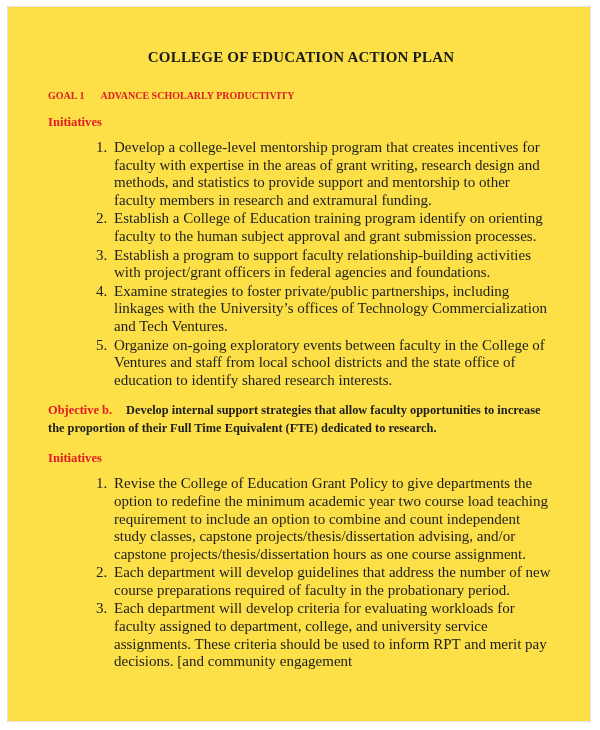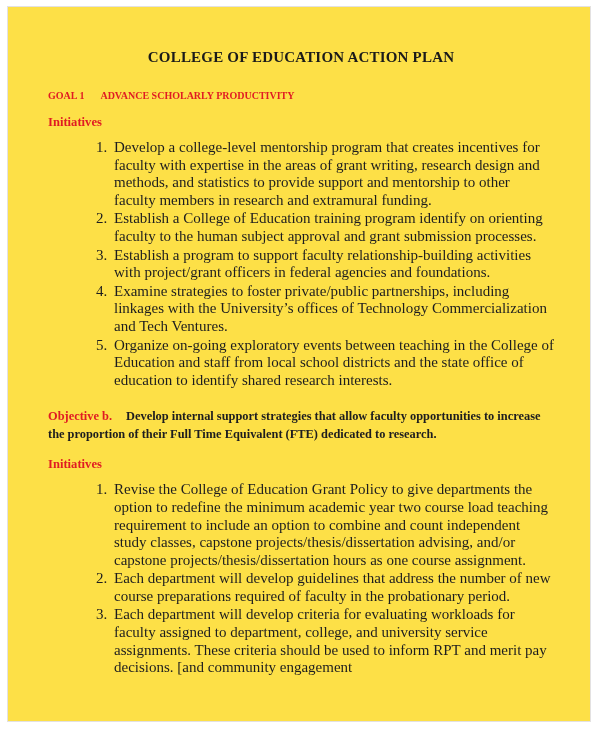--- a/index.html
+++ b/index.html
@@ -73,42 +73,42 @@
     padding-left: 66px;
     margin: 0 0 1px 0;
   }
   ol.initiatives li::before {
     counter-increment: item;
     content: counter(item) ".";
     position: absolute;
     left: 48px;
     top: 0;
   }
-  .spacer-b { margin-top: 19px; }
+  .spacer-b { margin-top: 13px; }
 </style>
 </head>
 <body>
 
 <div class="page">
 
   <h1 class="doc-title">COLLEGE OF EDUCATION ACTION PLAN</h1>
 
   <div class="goal-heading">
     <span class="goal-label">GOAL 1</span><span>ADVANCE SCHOLARLY PRODUCTIVITY</span>
   </div>
 
 
   <div class="initiatives-heading">Initiatives</div>
 
   <ol class="initiatives">
     <li>Develop a college-level mentorship program that creates incentives for faculty with expertise in the areas of grant writing, research design and methods, and statistics to provide support and mentorship to other faculty members in research and extramural funding.</li>
     <li>Establish a College of Education training program identify on orienting faculty to the human subject approval and grant submission processes.</li>
     <li>Establish a program to support faculty relationship-building activities with project/grant officers in federal agencies and foundations.</li>
     <li>Examine strategies to foster private/public partnerships, including linkages with the University’s offices of Technology Commercialization and Tech Ventures.</li>
-    <li>Organize on-going exploratory events between teaching in the College of Education and staff from local school districts and the state office of education to identify shared research interests.</li>
+    <li>Organize on-going exploratory events between faculty in the College of Ventures and staff from local school districts and the state office of education to identify shared research interests.</li>
   </ol>
 
   <p class="objective spacer-b">
     <span class="obj-label">Objective b.</span><span>Develop internal support strategies that allow faculty opportunities to increase the proportion of their Full Time Equivalent (FTE) dedicated to research.</span>
   </p>
 
   <div class="initiatives-heading">Initiatives</div>
 
   <ol class="initiatives">
     <li>Revise the College of Education Grant Policy to give departments the option to redefine the minimum academic year two course load teaching requirement to include an option to combine and count independent study classes, capstone projects/thesis/dissertation advising, and/or capstone projects/thesis/dissertation hours as one course assignment.</li>

